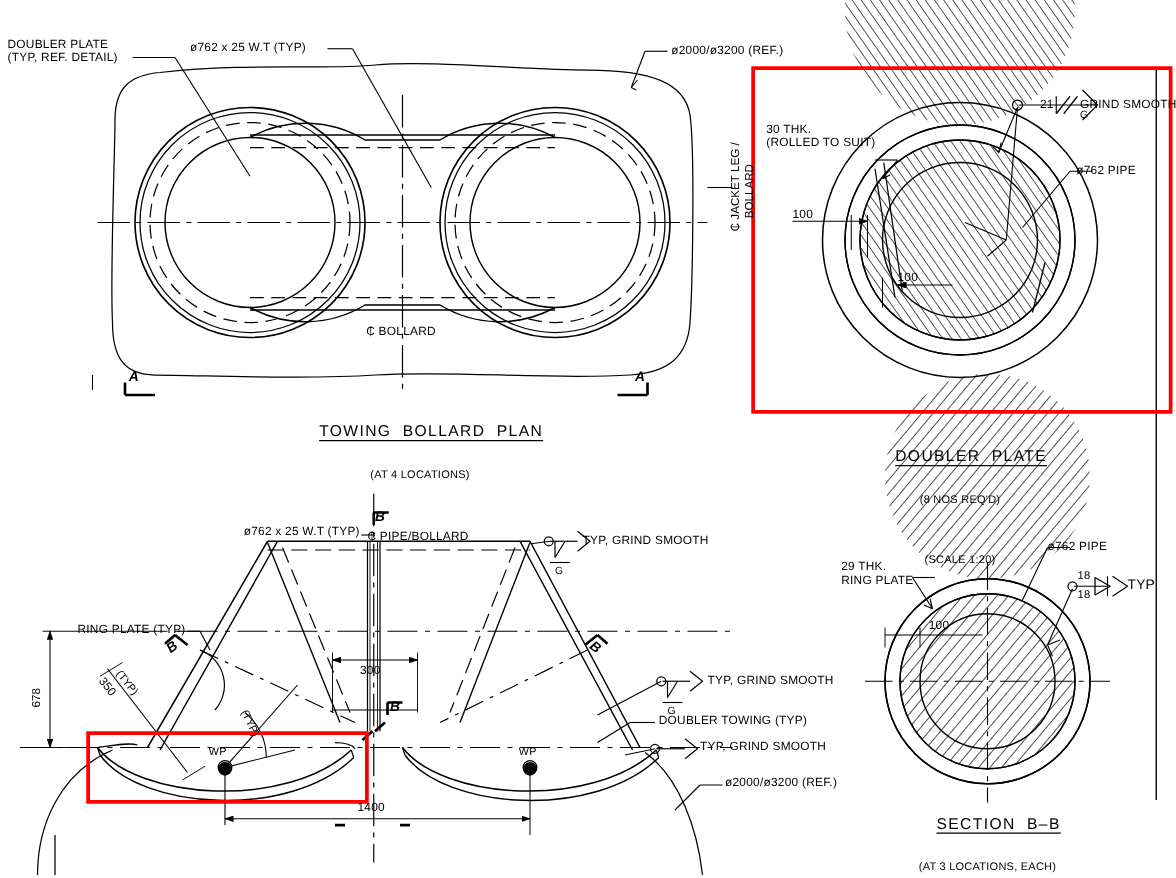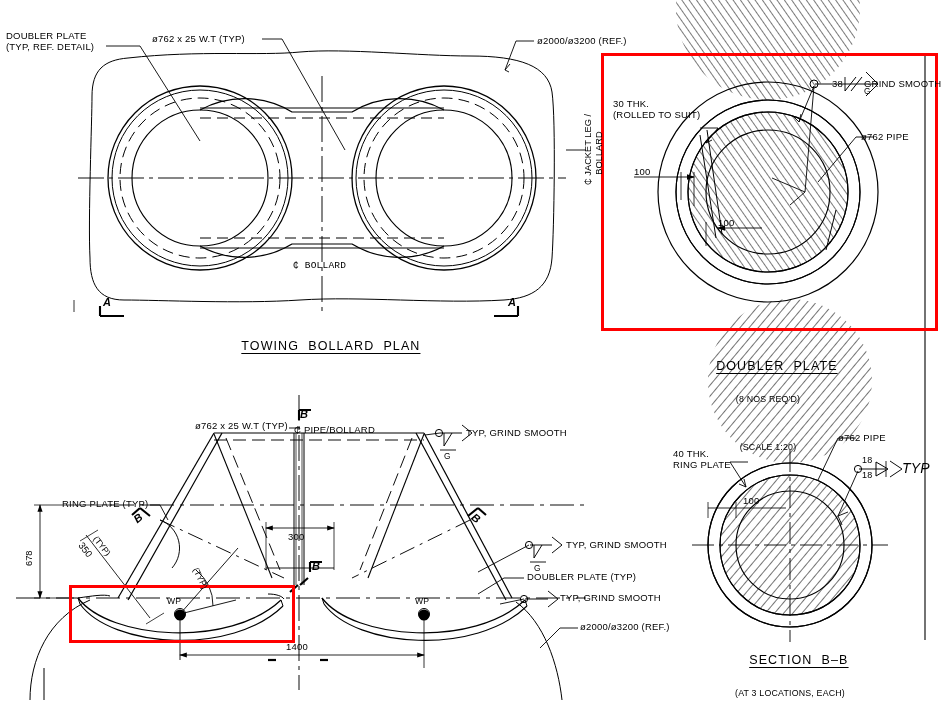--- a/index.html
+++ b/index.html
@@ -297,37 +297,38 @@
   <div class="lbl" style="left:6px;top:30px;">DOUBLER PLATE
 (TYP, REF. DETAIL)</div>
 
   <div class="lbl" style="left:152px;top:33px;">ø762 x 25 W.T (TYP)</div>
 
   <div class="lbl" style="left:537px;top:35px;">ø2000/ø3200 (REF.)</div>
 
   <div class="rot" style="left:583px;top:185px;">₵ JACKET LEG /
     BOLLARD</div>
 
-  <div class="lbl" style="left:293px;top:260px;font-family:Liberation Mono, monospace;">₵ BOLLARD</div>
+  <div class="lbl" style="left:293px;top:260px;">₵ BOLLARD</div>
 
   <div class="secmk" style="left:103px;top:296px;">A</div>
   <div class="secmk" style="left:508px;top:296px;">A</div>
 
-  <div class="ttl" style="left:182px;top:318px;width:280px;">
+  <div class="ttl" style="left:196px;top:318px;width:280px;">
     <span class="t1">TOWING  BOLLARD  PLAN</span>
+    <span class="t2">(AT 4 LOCATIONS)</span>
   </div>
 
   <div class="lbl" style="left:613px;top:98px;">30 THK.
 (ROLLED TO SUIT)</div>
 
   <div class="lbl" style="left:861px;top:131px;">ø762 PIPE</div>
 
   <div class="lbl" style="left:864px;top:78px;">GRIND SMOOTH</div>
 
-  <div class="lbl" style="left:832px;top:78px;">38</div>
+  <div class="lbl" style="left:832px;top:78px;">21</div>
 
   <div class="lbl" style="left:864px;top:86px;font-size:8.3px;">G</div>
 
   <div class="lbl dim" style="left:634px;top:166px;">100</div>
 
   <div class="lbl dim" style="left:718px;top:217px;">100</div>
 
   <div class="ttl" style="left:650px;top:338px;width:236px;">
     <span class="t1">DOUBLER  PLATE</span>
     <span class="t2">(8 NOS REQ'D)</span>
@@ -337,21 +338,21 @@
   <div class="lbl" style="left:294px;top:392px;margin-top:32px;">₵ PIPE/BOLLARD</div>
 
   <div class="lbl" style="left:195px;top:420px;">ø762 x 25 W.T (TYP)</div>
 
   <div class="lbl" style="left:62px;top:498px;">RING PLATE (TYP)</div>
 
   <div class="lbl" style="left:466px;top:427px;">TYP, GRIND SMOOTH</div>
 
   <div class="lbl" style="left:566px;top:539px;">TYP, GRIND SMOOTH</div>
 
-  <div class="lbl" style="left:527px;top:571px;">DOUBLER PLATE (TYP)</div>
+  <div class="lbl" style="left:527px;top:571px;">DOUBLER TOWING (TYP)</div>
 
   <div class="lbl" style="left:560px;top:592px;">TYP, GRIND SMOOTH</div>
 
   <div class="lbl" style="left:580px;top:621px;">ø2000/ø3200 (REF.)</div>
 
   <div class="lbl" style="left:444px;top:451px;font-size:8.3px;">G</div>
   <div class="lbl" style="left:534px;top:563px;font-size:8.3px;">G</div>
 
   <div class="lbl" style="left:167px;top:596px;font-size:8.6px;">WP</div>
   <div class="lbl" style="left:415px;top:596px;font-size:8.6px;">WP</div>
@@ -365,30 +366,30 @@
 
   <div class="lbl dim" style="left:286px;top:641px;">1400</div>
 
   <div class="rotd" style="left:200px;top:566px;transform:rotate(64deg);font-size:8.6px;">(TYP)</div>
 
   <div class="secmk" style="left:300px;top:408px;">B</div>
   <div class="secmk" style="left:134px;top:512px;transform:rotate(-38deg);">B</div>
   <div class="secmk" style="left:472px;top:512px;transform:rotate(38deg);">B</div>
   <div class="secmk" style="left:312px;top:560px;">B</div>
 
-  <div class="lbl" style="left:673px;top:448px;">40 THK.
+  <div class="lbl" style="left:673px;top:448px;">29 THK.
 RING PLATE</div>
 
   <div class="lbl" style="left:838px;top:432px;">ø762 PIPE</div>
 
   <div class="lbl dim" style="left:743px;top:495px;">100</div>
 
   <div class="lbl" style="left:862px;top:455px;font-size:9px;">18</div>
   <div class="lbl" style="left:862px;top:470px;font-size:9px;">18</div>
-  <div class="lbl" style="left:902px;top:463px;font-size:14px;font-style:italic;">TYP</div>
+  <div class="lbl" style="left:902px;top:463px;font-size:11px;">TYP</div>
 
   <div class="ttl" style="left:676px;top:632px;width:228px;">
     <span class="t1">SECTION  B–B</span>
     <span class="t2">(AT 3 LOCATIONS, EACH)</span>
     
   </div>
 
 </div>
 
 </body></html>

